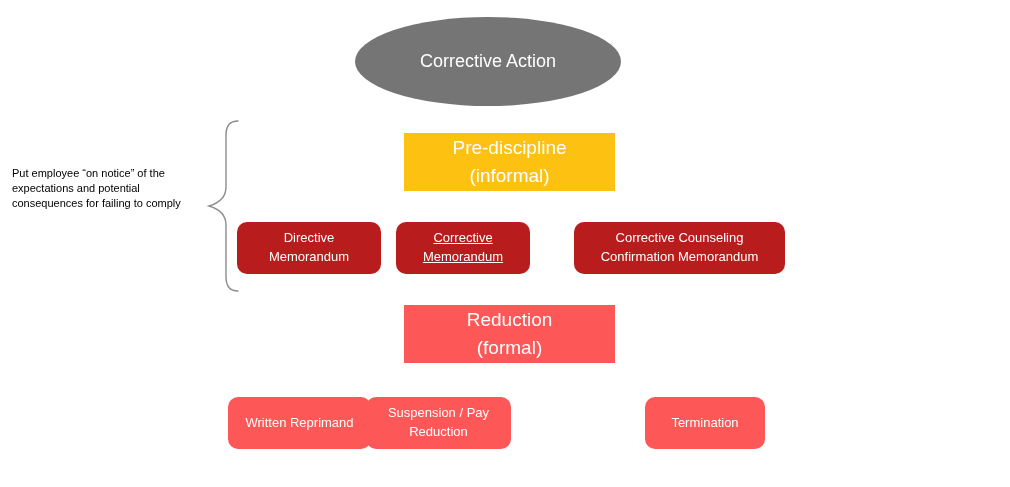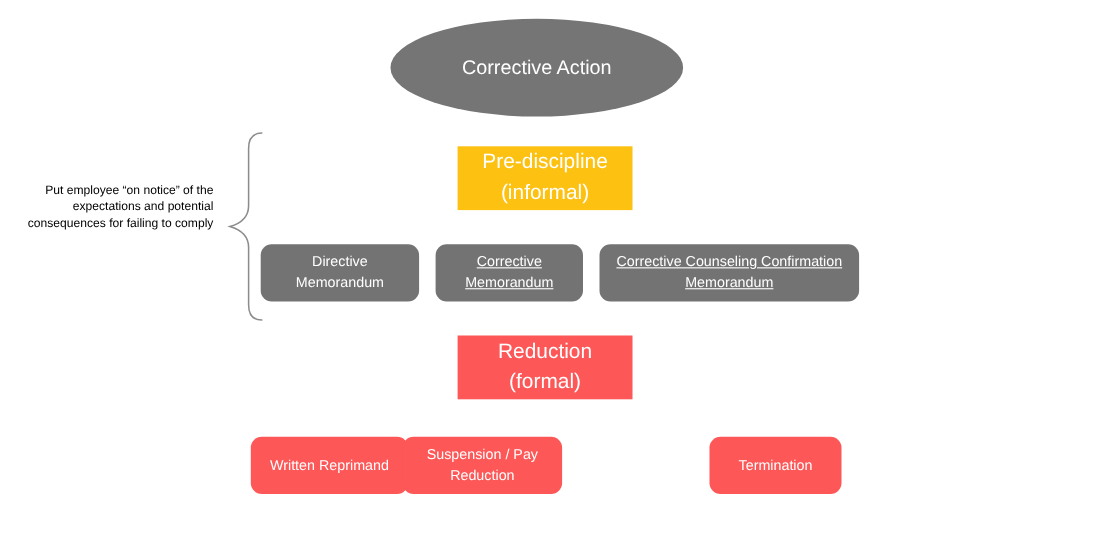--- a/index.html
+++ b/index.html
@@ -25,57 +25,57 @@
 
   .root-ellipse {
     left: 355px; top: 17px;
     width: 266px; height: 89px;
     background: #757575;
     border-radius: 50%;
     font-size: 18px;
   }
 
   .section-header {
-    left: 416px;
-    width: 159px; height: 58px;
+    left: 404px;
+    width: 211px; height: 58px;
     font-size: 19px;
     line-height: 1.45;
     white-space: pre-line;
     justify-content: center;
   }
   .header-informal { top: 133px; background: #FDC111; }
   .header-formal   { top: 305px; background: #FD5757; }
 
   .sub-box {
     height: 52px;
     border-radius: 10px;
     font-size: 13px;
     line-height: 1.45;
     padding: 4px 8px;
   }
-  .amber { background: #737373; top: 222px; }
+  .amber { background: #b91c1c; top: 222px; }
   .red   { background: #FD5757; top: 397px; }
 
   .amber-1 { left: 237px; width: 144px; }
   .amber-2 { left: 396px; width: 134px; text-decoration: underline; }
-  .amber-3 { left: 545px; width: 236px; text-decoration: underline; }
+  .amber-3 { left: 574px; width: 211px; }
 
   .red-1 { left: 228px; width: 143px; }
   .red-2 { left: 366px; width: 145px; }
   .red-3 { left: 505px; width: 120px; }
   .red-4 { left: 645px; width: 120px; }
 
   .annotation {
     position: absolute;
     left: 12px; top: 166px;
     width: 182px;
     font-size: 11px;
     line-height: 1.35;
     color: #000000;
-    text-align: right;
+    text-align: left;
   }
 
   .brace {
     position: absolute;
     left: 200px; top: 119px;
     width: 42px; height: 174px;
   }
 </style>
 </head>
 <body>

